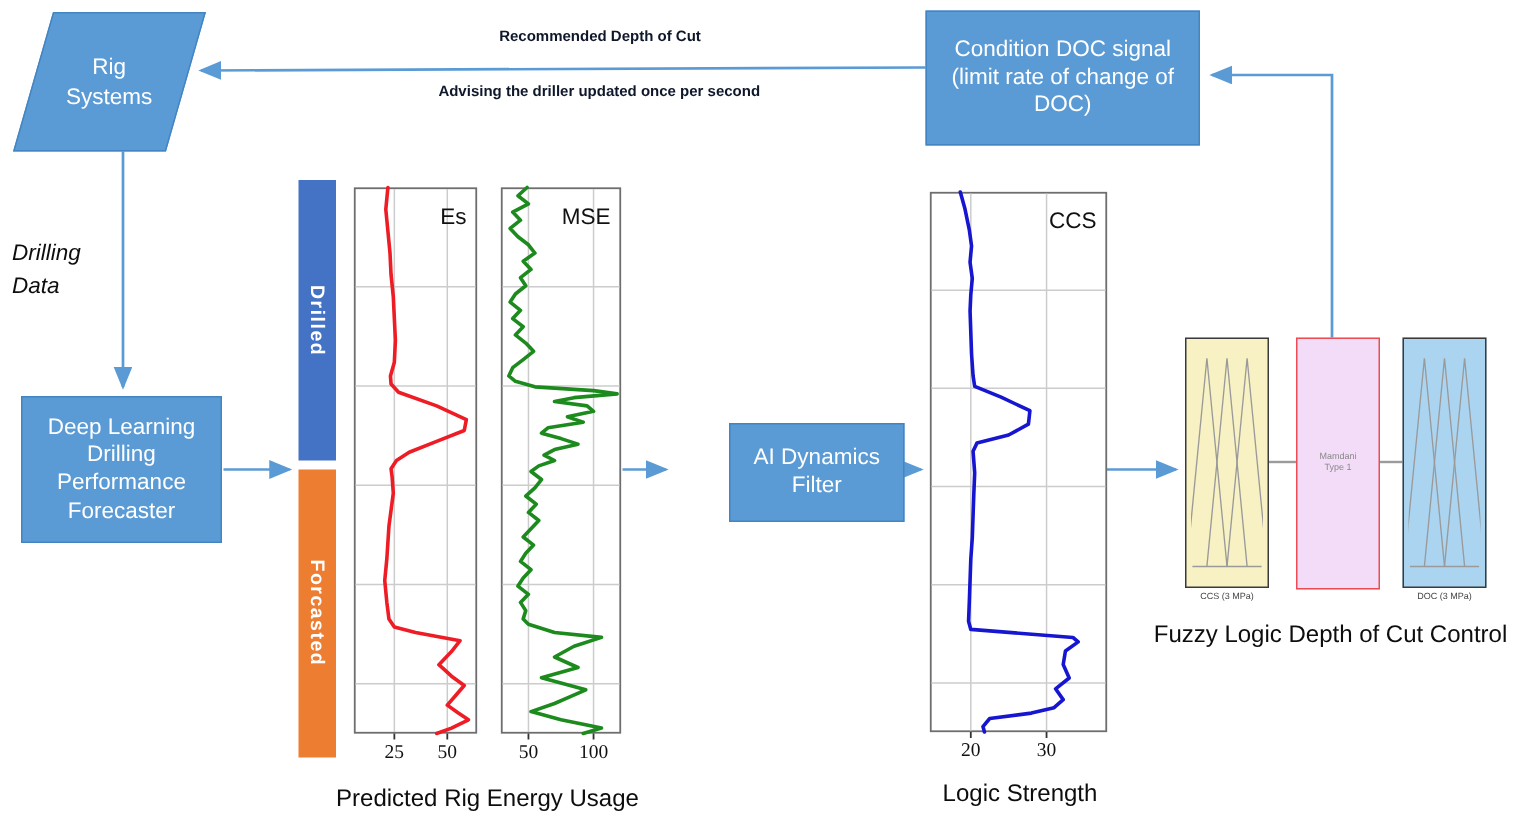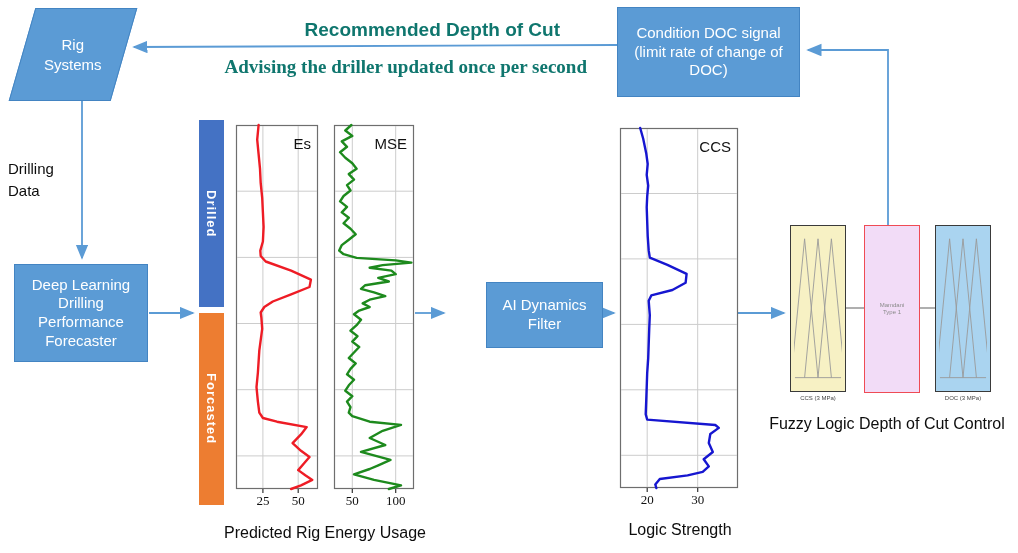--- a/index.html
+++ b/index.html
@@ -5,26 +5,26 @@
   html,body{margin:0;padding:0;background:#fff;}
   .canvas{position:relative;width:1018px;height:553px;background:#fff;overflow:hidden;
           font-family:"Liberation Sans",sans-serif;color:#111;}
   .abs{position:absolute;}
   .overlay{position:absolute;left:0;top:0;pointer-events:none;}
   .arrow{fill:none;stroke:#5B9BD5;stroke-width:1.8;}
   .gray{stroke:#9b9b9b;stroke-width:1.6;}
   .bluebox{background:#5B9BD5;border:1px solid #4384c2;color:#fff;display:flex;
            align-items:center;justify-content:flex-start;text-align:center;
            font-size:15px;line-height:1.25;box-sizing:border-box;}
-  .preline{white-space:pre-line;}
+  .preline{white-space:pre-line;font-style:italic;}
   .parallelogram{background:#5B9BD5;border:1px solid #4384c2;transform:skewX(-16deg);
            display:flex;align-items:center;justify-content:center;box-sizing:border-box;}
   .parallelogram .inner{transform:skewX(16deg);color:#fff;font-size:15px;line-height:1.3;
            text-align:center;white-space:pre-line;}
-  .headertext{font-size:19px;font-weight:600;text-align:right;color:#0f766e;}
+  .headertext{font-size:10px;font-weight:600;text-align:center;color:#0f172a;}
   .plainlabel{font-size:15px;color:#0d0d0d;line-height:1.45;}
   .caption{font-size:16px;color:#0d0d0d;text-align:center;font-weight:500;}
   .vbar{display:flex;align-items:center;justify-content:center;box-sizing:border-box;}
   .vbar span{writing-mode:vertical-rl;color:#fff;font-size:13px;font-weight:600;
            letter-spacing:1px;}
   .chart{position:absolute;overflow:visible;}
   .fuzzybox{position:absolute;box-sizing:border-box;display:flex;align-items:center;
            justify-content:center;}
   .fuzzylabel{position:absolute;font-size:6px;color:#444;text-align:center;}
   .inference-text{font-size:6px;line-height:1.2;color:#8a8a8a;text-align:center;
@@ -51,21 +51,21 @@
     <line class="gray" x1="846" y1="308" x2="864" y2="308"></line>
     <line class="gray" x1="920" y1="308" x2="935" y2="308"></line>
   </svg>
 
   <div class="abs parallelogram" style="left:22px;top:8px;width:102px;height:93px;">
     <div class="inner">Rig
 Systems</div>
   </div>
 
   <div class="abs headertext" style="left:240px;top:19px;width:320px;">Recommended Depth of Cut</div>
-  <div class="abs headertext" style="left:212px;top:56px;width:375px;font-family:Liberation Serif, serif;">Advising the driller updated once per second</div>
+  <div class="abs headertext" style="left:212px;top:56px;width:375px;">Advising the driller updated once per second</div>
 
   <div class="abs bluebox" style="left:617px;top:7px;width:183px;height:90px;padding:4px 10px;">
     <span>Condition DOC signal (limit rate of change of DOC)</span>
   </div>
 
   <div class="abs plainlabel preline" style="left:8px;top:158px;">Drilling
 Data</div>
 
   <div class="abs bluebox" style="left:14px;top:264px;width:134px;height:98px;padding:3px 12px;">
     <span>Deep Learning Drilling Performance Forecaster</span>

